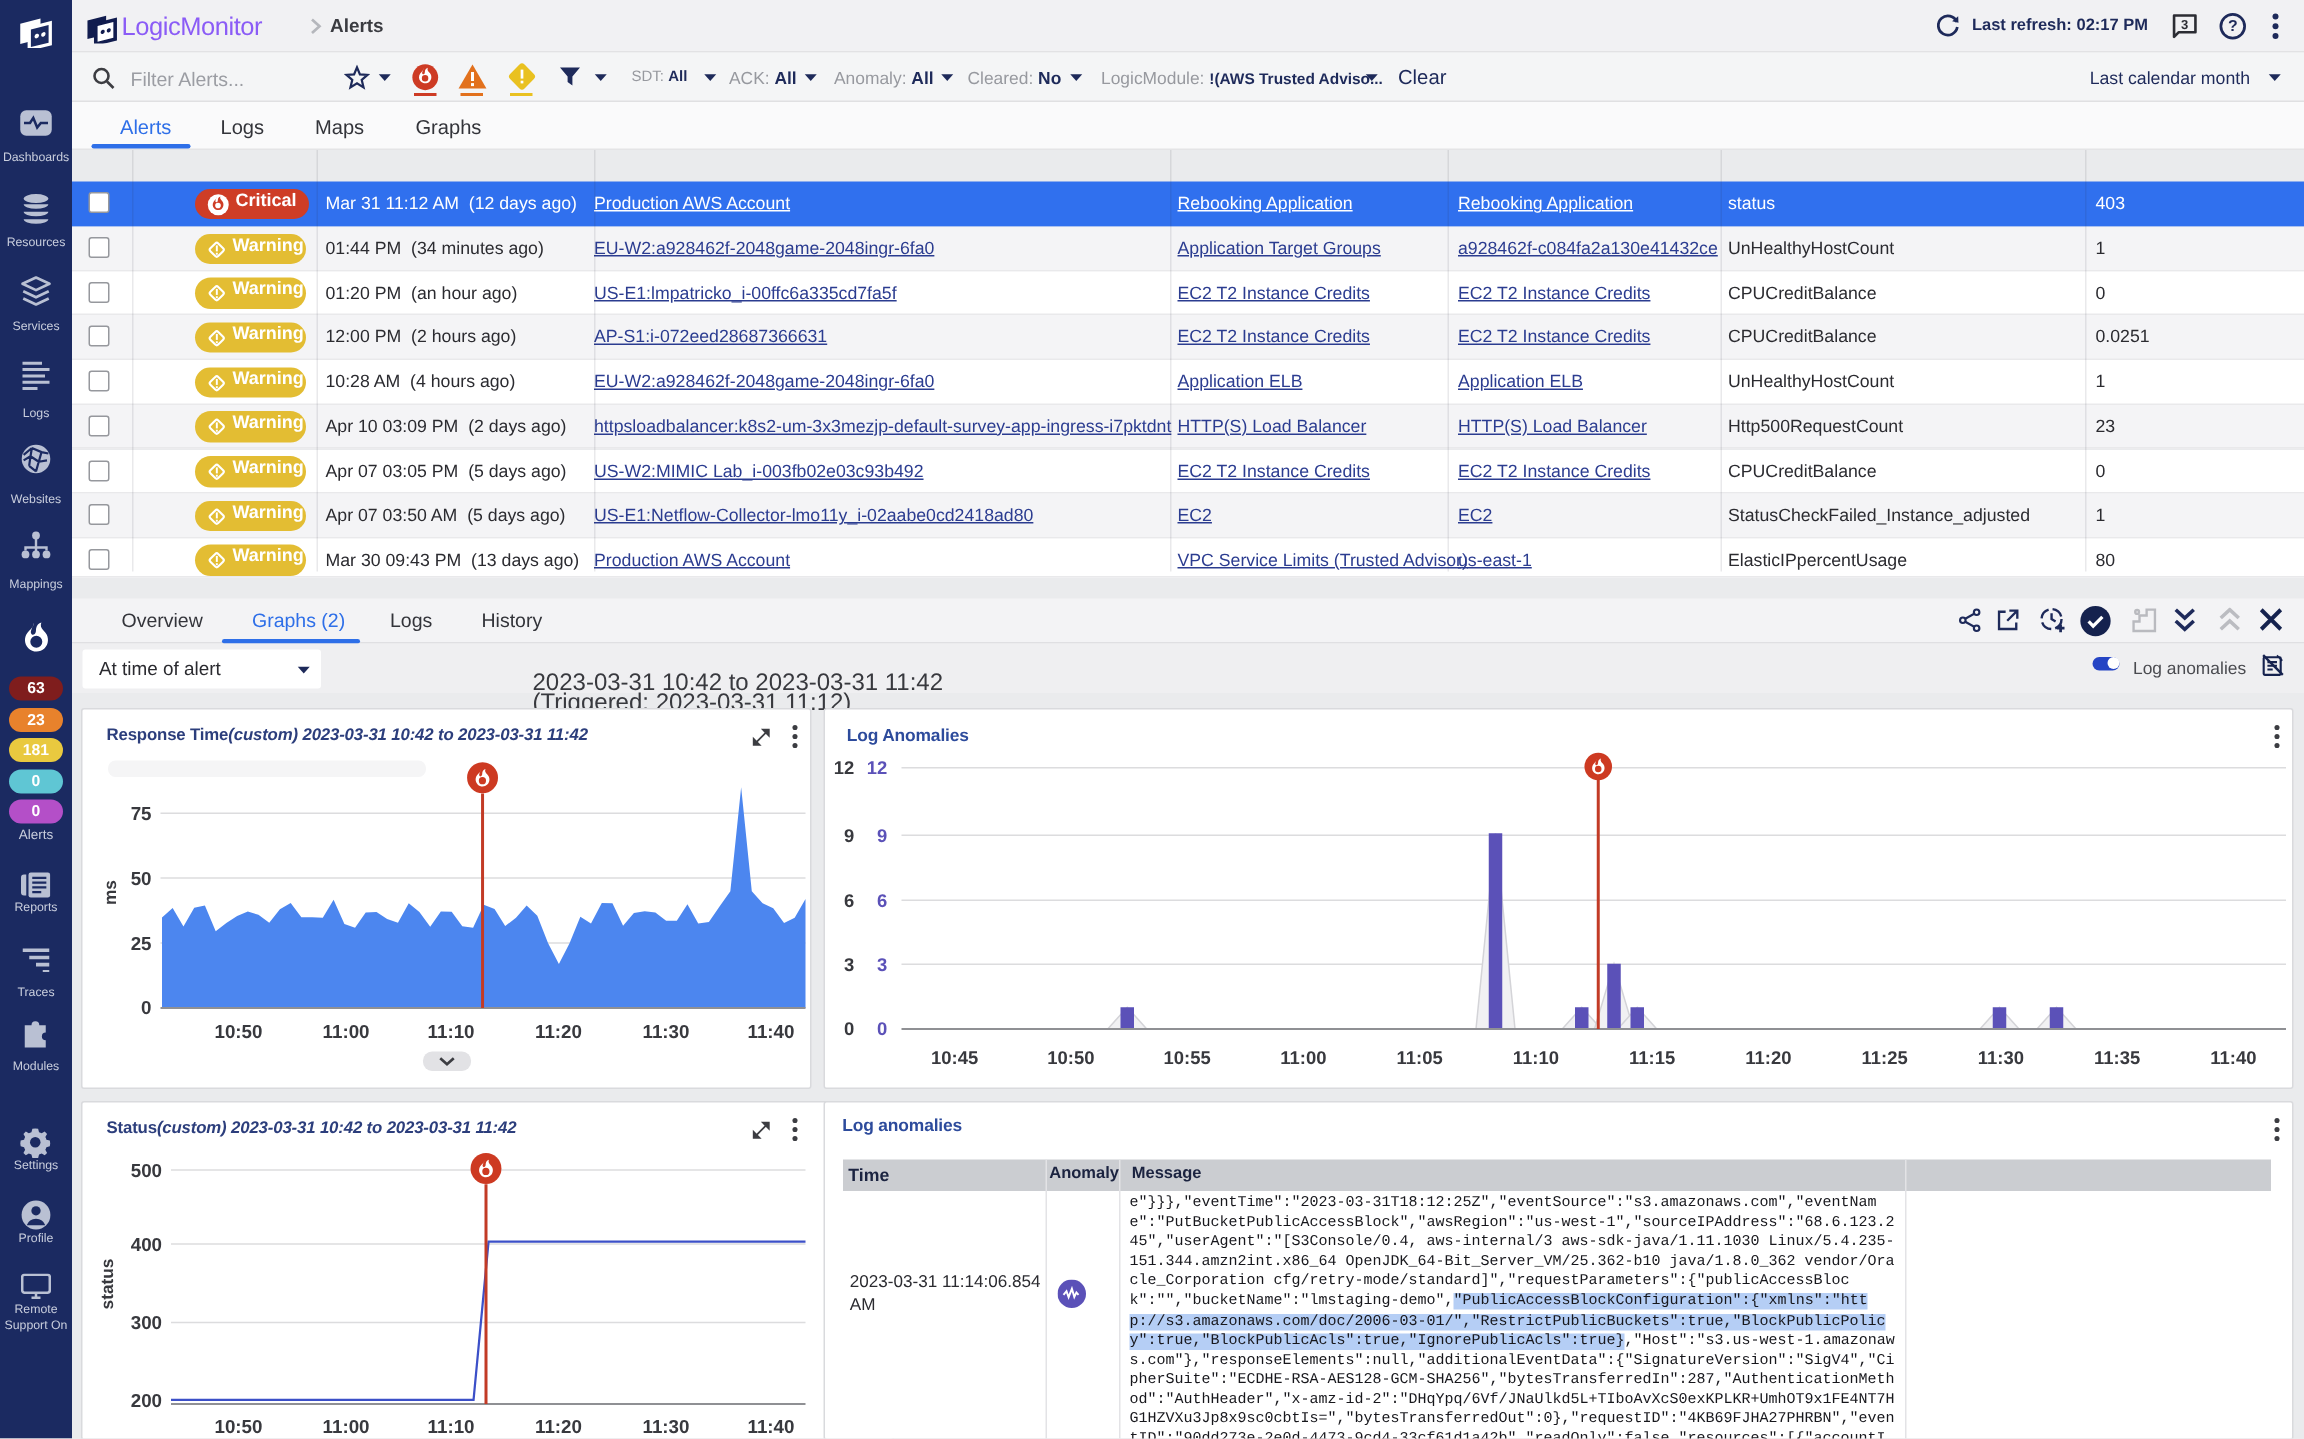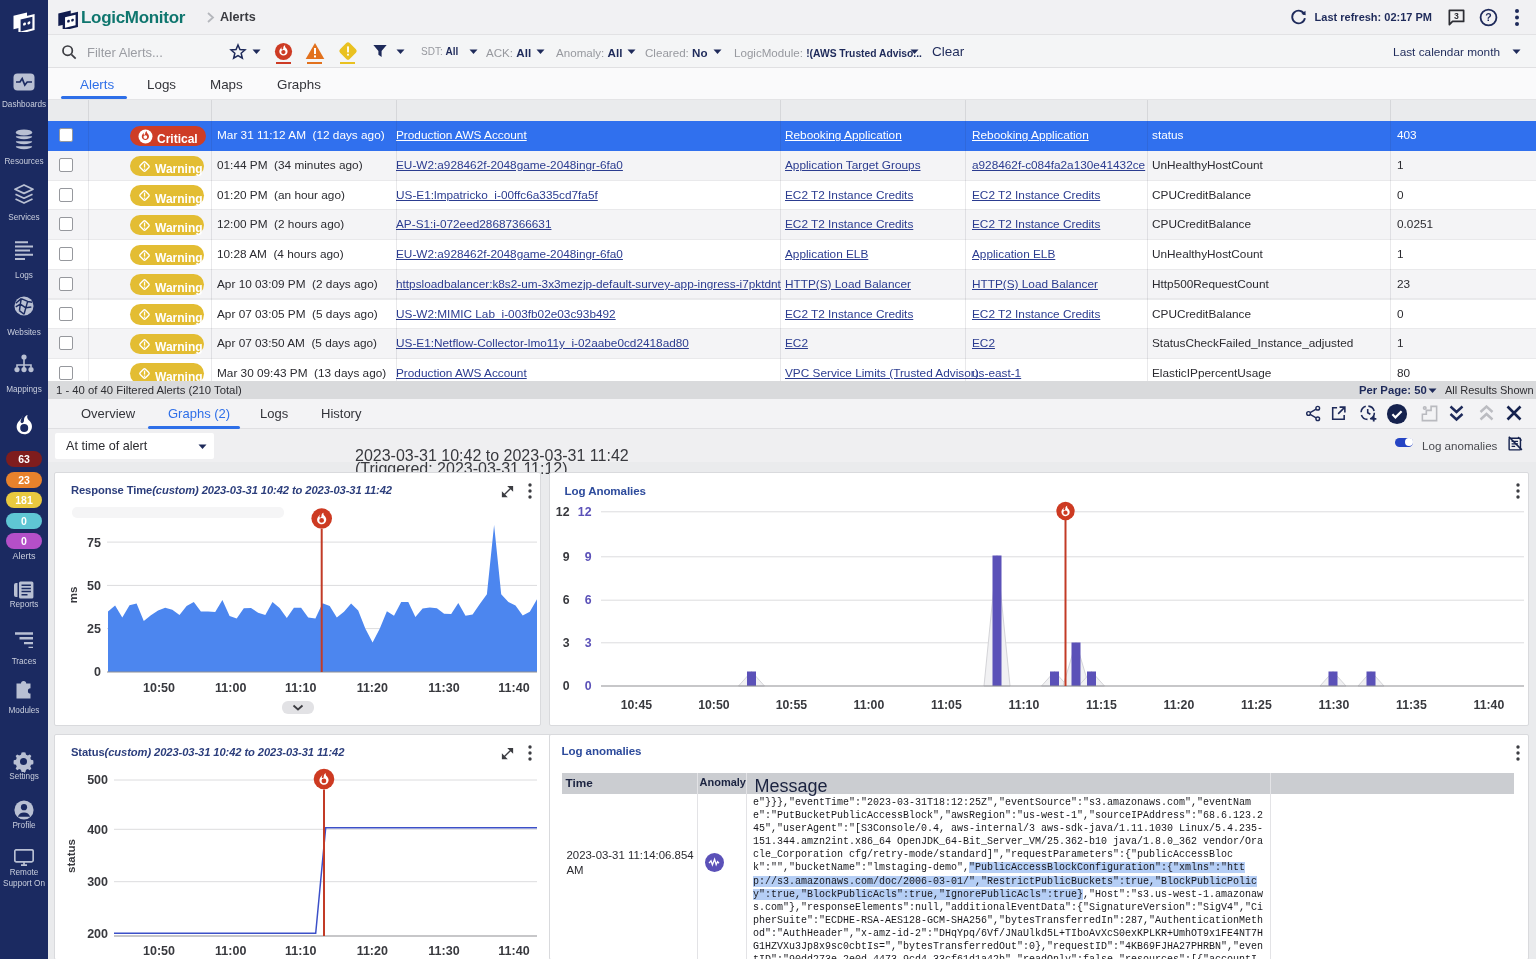--- a/index.html
+++ b/index.html
@@ -15,21 +15,21 @@
 #topbar{position:absolute;left:48px;top:0;width:1488px;height:35px;background:#f1f1f3;border-bottom:1px solid #e2e2e4}
 #filterbar{position:absolute;left:48px;top:35px;width:1488px;height:33px;background:#f4f5f6;border-bottom:1px solid #e0e0e2}
 #tabsrow{position:absolute;left:48px;top:68px;width:1488px;height:32px;background:#fafafb;border-bottom:1px solid #e4e4e6}
 .navy{color:#1e2a5a}
 
 #thead{position:absolute;left:48px;top:100px;width:1488px;height:21px;background:#cbcdd1;font-size:11.8px;font-weight:bold;color:#1b1b1f}
 .hcell{position:absolute;top:3px}
 .row{position:absolute;left:48px;width:1488px;height:29.7px;font-size:11.8px;color:#2b2b30}
 .rcell{position:absolute;top:7px;white-space:nowrap}
 .row a{color:#2b3c90;text-decoration:underline}
-.sev{position:absolute;left:82px;top:4.5px;height:20.5px;border-radius:10.5px;color:#fff;font-weight:bold;font-size:12px;display:flex;align-items:flex-end}
+.sev{position:absolute;left:82px;top:4.5px;height:20.5px;border-radius:10.5px;color:#fff;font-weight:bold;font-size:12px;display:flex;align-items:flex-start}
 .sev.warn{background:#e3bd33;width:74px}
 .sev.crit{background:#ce3d26;width:76px}
 #pager{position:absolute;left:48px;top:381px;width:1488px;height:18px;background:#d9dadc;font-size:11.3px;color:#2e2e33;white-space:nowrap}
 
 #dtabs{position:absolute;left:48px;top:399px;width:1488px;height:30px;background:#f3f3f5;border-bottom:1px solid #dfdfe2;font-size:13px;color:#33343a}
 #ctrl{position:absolute;left:48px;top:429px;width:1488px;height:33px;background:#efeff1}
 
 .panel{position:absolute;background:#fff;border:1px solid #d9dadd;border-radius:2px}
 .ptitle{position:absolute;left:16px;top:11px;font-size:11.2px;color:#2c3e7c;font-weight:bold;letter-spacing:-0.1px}
 svg{display:block}
@@ -145,21 +145,21 @@
   <div id="topbar">
 
     <svg class="abs" style="left:8px;top:6px" width="24" height="23" viewBox="0 0 26 24">
       <g transform="skewY(-14) translate(0,3.4)">
         <rect x="2.5" y="5" width="13.5" height="13.5" fill="#111c4e"></rect>
         <rect x="8.5" y="9.5" width="14" height="14" fill="#fff" stroke="#111c4e" stroke-width="2.6"></rect>
         <circle cx="13.5" cy="16" r="1.5" fill="#111c4e"></circle>
           <circle cx="17.9" cy="16" r="1.5" fill="#111c4e"></circle>
       </g>
     </svg>
-    <div class="abs" style="left:33px;top:8px;font-size:17px;font-weight:bold;color:#0f766e;letter-spacing:-0.3px">LogicMonitor</div>
+    <div class="abs" style="left:33px;top:8px;font-size:17px;font-weight:normal;color:#8b5cf6;letter-spacing:-0.3px">LogicMonitor</div>
     <svg class="abs" style="left:158px;top:11px" width="9" height="13" viewBox="0 0 9 13">
         <path d="M2 2 l5 4.5 -5 4.5" fill="none" stroke="#b5b7bc" stroke-width="1.8"></path>
       </svg>
     <div class="abs" style="left:172px;top:10px;font-size:12.6px;font-weight:bold;color:#3a3b40">Alerts</div>
 
     <svg class="abs" style="left:1242px;top:9px" width="17" height="17" viewBox="0 0 24 24">
         <g fill="none" stroke="#1e2a5a" stroke-width="2.6">
           <path d="M20.5 8 A9 9 0 1 0 21 12.8"></path>
         </g>
         <path d="M21.8 2.6 l0.3 6.2 -6-1.6 z" fill="#1e2a5a"></path>
@@ -410,28 +410,20 @@
 </div>
   </div>
   <div class="abs" style="left:48px;top:100px;width:1488px;height:281px;pointer-events:none;z-index:5">
     <div class="abs" style="left:40px;top:0;width:1px;height:281px;background:rgba(40,40,60,0.10)"></div>
     <div class="abs" style="left:163px;top:0;width:1px;height:281px;background:rgba(40,40,60,0.10)"></div>
     <div class="abs" style="left:348px;top:0;width:1px;height:281px;background:rgba(40,40,60,0.10)"></div>
     <div class="abs" style="left:732px;top:0;width:1px;height:281px;background:rgba(40,40,60,0.10)"></div>
     <div class="abs" style="left:917px;top:0;width:1px;height:281px;background:rgba(40,40,60,0.10)"></div>
     <div class="abs" style="left:1099px;top:0;width:1px;height:281px;background:rgba(40,40,60,0.10)"></div>
     <div class="abs" style="left:1342px;top:0;width:1px;height:281px;background:rgba(40,40,60,0.10)"></div>
-  </div>
-  <div id="pager">
-    <div class="abs" style="left:8px;top:2.5px">1 - 40 of 40 Filtered Alerts (210 Total)</div>
-    <div class="abs" style="left:1311px;top:2.5px;color:#1e2a5a;font-weight:bold">Per Page: 50</div>
-    <svg class="abs" style="left:1380px;top:7px" width="9" height="6" viewBox="0 0 9 6">
-        <path d="M0.5 0.5 L4.5 5 L8.5 0.5 Z" fill="#1e2a5a"></path>
-      </svg>
-    <div class="abs" style="left:1397px;top:2.5px;font-size:11px">All Results Shown</div>
   </div>
   <div id="dtabs">
     <div class="abs" style="left:33px;top:7px">Overview</div>
     <div class="abs" style="left:120px;top:7px;color:#2e6fe8">Graphs (2)</div>
     <div class="abs" style="left:100px;top:27px;width:92px;height:3px;background:#2e6fe8;border-radius:2px"></div>
     <div class="abs" style="left:212px;top:7px">Logs</div>
     <div class="abs" style="left:273px;top:7px">History</div>
 
     <svg class="abs" style="left:1257px;top:6px" width="17" height="17" viewBox="0 0 24 24">
         <g fill="none" stroke="#1e2a5a" stroke-width="2">
@@ -659,21 +651,21 @@
   <div class="panel" style="left:548.5px;top:734px;width:980px;height:226px">
     <div class="ptitle" style="left:12px;top:9px;color:#2d4b9c;font-size:11.6px">Log anomalies</div>
     <svg class="abs" style="left:966px;top:10px" width="4" height="16" viewBox="0 0 4 16">
         <circle cx="2" cy="2" r="1.7" fill="#3c3d42"></circle>
         <circle cx="2" cy="8" r="1.7" fill="#3c3d42"></circle>
         <circle cx="2" cy="14" r="1.7" fill="#3c3d42"></circle>
       </svg>
     <div class="abs" style="left:12px;top:38px;width:952px;height:20.6px;background:#cbcdd1"></div>
     <div class="abs" style="left:16px;top:41px;font-size:11.8px;font-weight:bold;color:#1b2340">Time</div>
     <div class="abs" style="left:150px;top:41px;font-size:11px;font-weight:bold;color:#1b2340">Anomaly</div>
-    <div class="abs" style="left:205px;top:41px;font-size:18px;font-weight:normal;color:#1b2340">Message</div>
+    <div class="abs" style="left:205px;top:41px;font-size:11px;font-weight:bold;color:#1b2340">Message</div>
     <div class="abs" style="left:147.5px;top:38px;width:1px;height:200px;background:#e3e3e6"></div>
     <div class="abs" style="left:196px;top:38px;width:1px;height:200px;background:#e3e3e6"></div>
     <div class="abs" style="left:720.5px;top:38px;width:1px;height:200px;background:#e3e3e6"></div>
     <div class="abs" style="left:17px;top:113px;font-size:11.4px;color:#2b2b30;line-height:14.5px">2023-03-31 11:14:06.854<br>AM</div>
     <svg class="abs" style="left:155px;top:118px" width="19" height="19" viewBox="0 0 19 19">
         <circle cx="9.5" cy="9.5" r="9.5" fill="#5b51b8"></circle>
         <path d="M4 10.2 l2-2.4 1.4 4 2.2-5.6 1.6 5.4 1.4-3 1.4 1.6" fill="none" stroke="#fff" stroke-width="1.3"></path>
       </svg>
     <div class="mono abs" style="left:203.5px;top:61px;font-size:10px;line-height:13.1px;color:#17171c;white-space:pre" id="msgtext">e"}}},"eventTime":"2023-03-31T18:12:25Z","eventSource":"s3.amazonaws.com","eventNam<br>e":"PutBucketPublicAccessBlock","awsRegion":"us-west-1","sourceIPAddress":"68.6.123.2<br>45","userAgent":"[S3Console/0.4, aws-internal/3 aws-sdk-java/1.11.1030 Linux/5.4.235-<br>151.344.amzn2int.x86_64 OpenJDK_64-Bit_Server_VM/25.362-b10 java/1.8.0_362 vendor/Ora<br>cle_Corporation cfg/retry-mode/standard]","requestParameters":{"publicAccessBloc<br>k":"","bucketName":"lmstaging-demo",<span style="background:#b5cef5">"PublicAccessBlockConfiguration":{"xmlns":"htt</span><br><span style="background:#b5cef5">p://s3.amazonaws.com/doc/2006-03-01/","RestrictPublicBuckets":true,"BlockPublicPolic</span><br><span style="background:#b5cef5">y":true,"BlockPublicAcls":true,"IgnorePublicAcls":true}</span>,"Host":"s3.us-west-1.amazonaw<br>s.com"},"responseElements":null,"additionalEventData":{"SignatureVersion":"SigV4","Ci<br>pherSuite":"ECDHE-RSA-AES128-GCM-SHA256","bytesTransferredIn":287,"AuthenticationMeth<br>od":"AuthHeader","x-amz-id-2":"DHqYpq/6Vf/JNaUlkd5L+TIboAvXcS0exKPLKR+UmhOT9x1FE4NT7H<br>G1HZVXu3Jp8x9sc0cbtIs=","bytesTransferredOut":0},"requestID":"4KB69FJHA27PHRBN","even<br>tID":"90dd273e-2e0d-4473-9cd4-33cf61d1a42b","readOnly":false,"resources":[{"accountI</div>
   </div>

